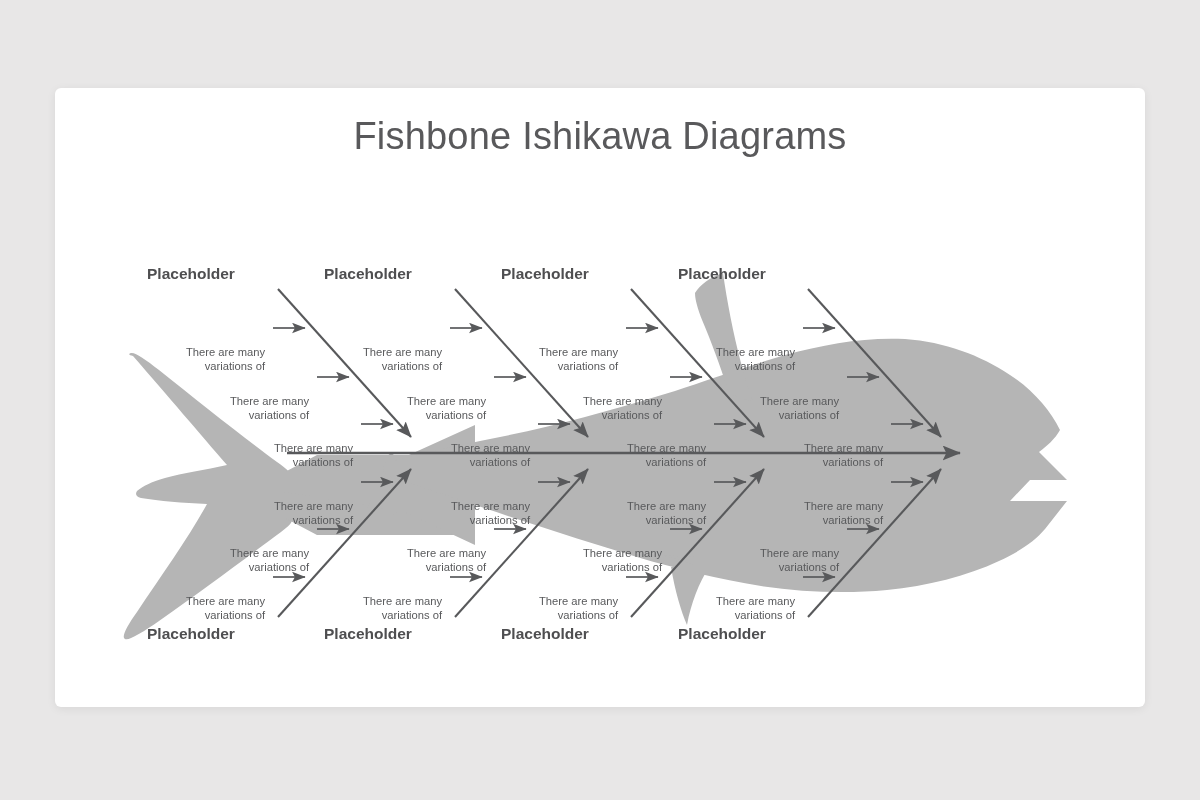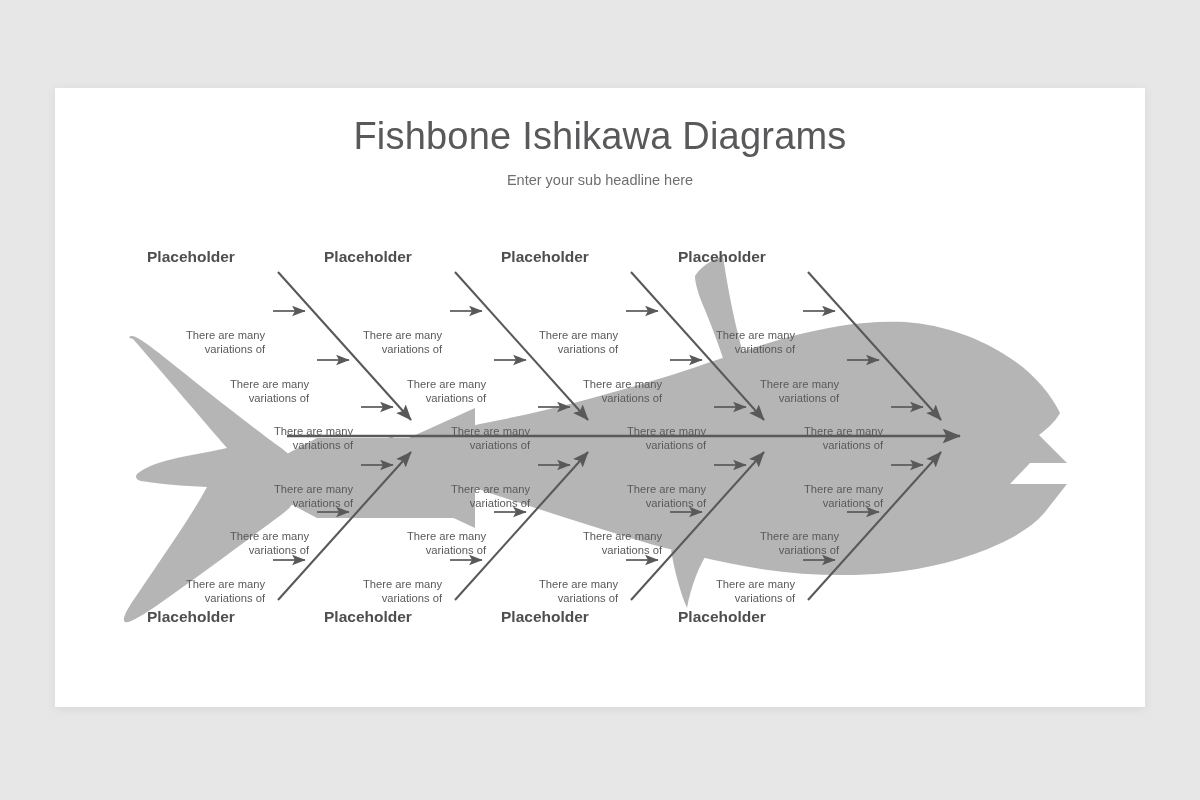--- a/index.html
+++ b/index.html
@@ -15,20 +15,21 @@
     overflow: hidden;
   }
   #slide-card {
     position: absolute;
     left: 55px;
     top: 88px;
     width: 1090px;
     height: 619px;
     background: #ffffff;
     box-shadow: 0 2px 10px rgba(0,0,0,0.07);
+    border-radius: 6px;
   }
   #page-title {
     position: absolute;
     left: 0;
     top: 27px;
     width: 1090px;
     text-align: center;
     font-size: 38px;
     font-weight: 400;
     color: #59595b;
@@ -40,21 +41,21 @@
     top: 84px;
     width: 1090px;
     text-align: center;
     font-size: 14.5px;
     font-weight: 400;
     color: #6d6e71;
   }
   #diagram-area {
     position: absolute;
     left: 0;
-    top: 0;
+    top: 17px;
     width: 996px;
     height: 619px;
   }
   #diagram-svg {
     position: absolute;
     left: 0;
     top: 0;
     display: block;
   }
   .cat-label {
@@ -73,21 +74,20 @@
     white-space: nowrap;
     margin-top: 32px;
   }
 </style>
 </head>
 <body>
 
 <div id="slide-card">
 
   <div id="page-title">Fishbone Ishikawa Diagrams</div>
-  <div id="page-subtitle">Enter your sub headline here</div>
 
   <div id="diagram-area">
 
     <svg id="diagram-svg" width="1090" height="619" viewBox="0 0 1090 619">
       <defs>
         <marker id="arrowBig" markerWidth="9" markerHeight="9" refX="7.2" refY="3.1" orient="auto" markerUnits="strokeWidth">
           <path d="M0,0 L7.6,3.1 L0,6.2 L1.5,3.1 Z" fill="#58595b"></path>
         </marker>
         <marker id="arrowSmall" markerWidth="9" markerHeight="9" refX="7.6" refY="3.2" orient="auto" markerUnits="strokeWidth">
           <path d="M0,0.1 L8,3.2 L0,6.3 L1.7,3.2 Z" fill="#58595b"></path>

